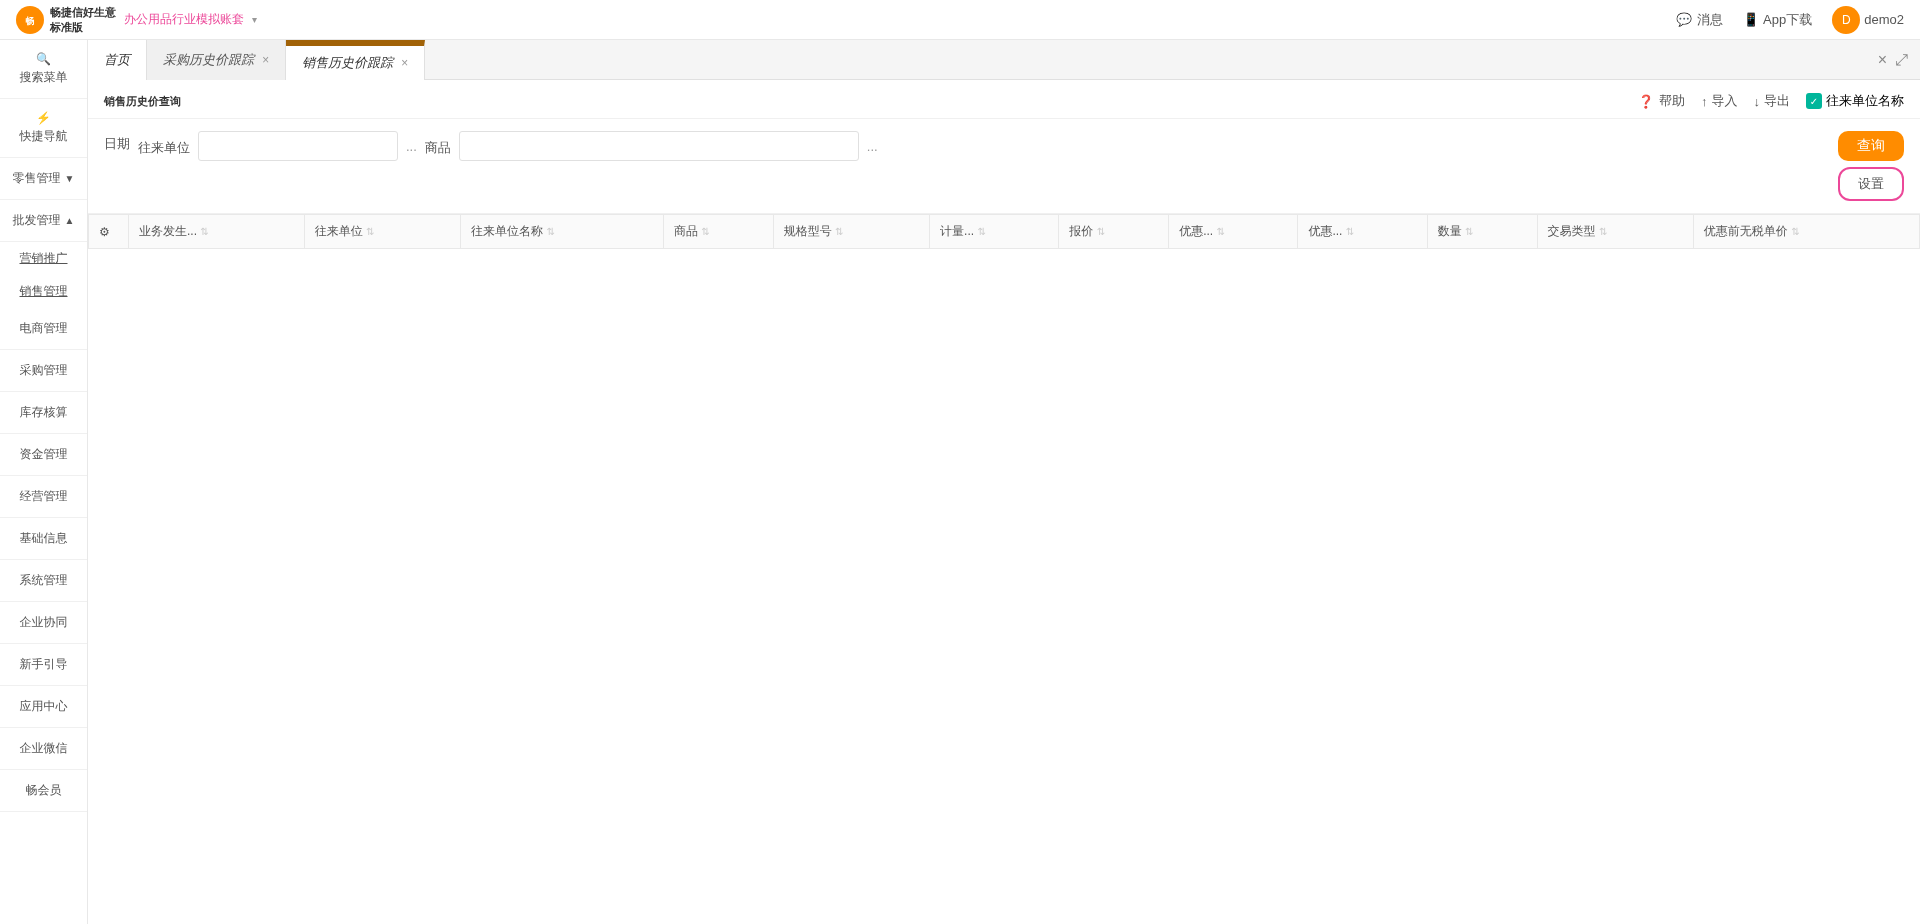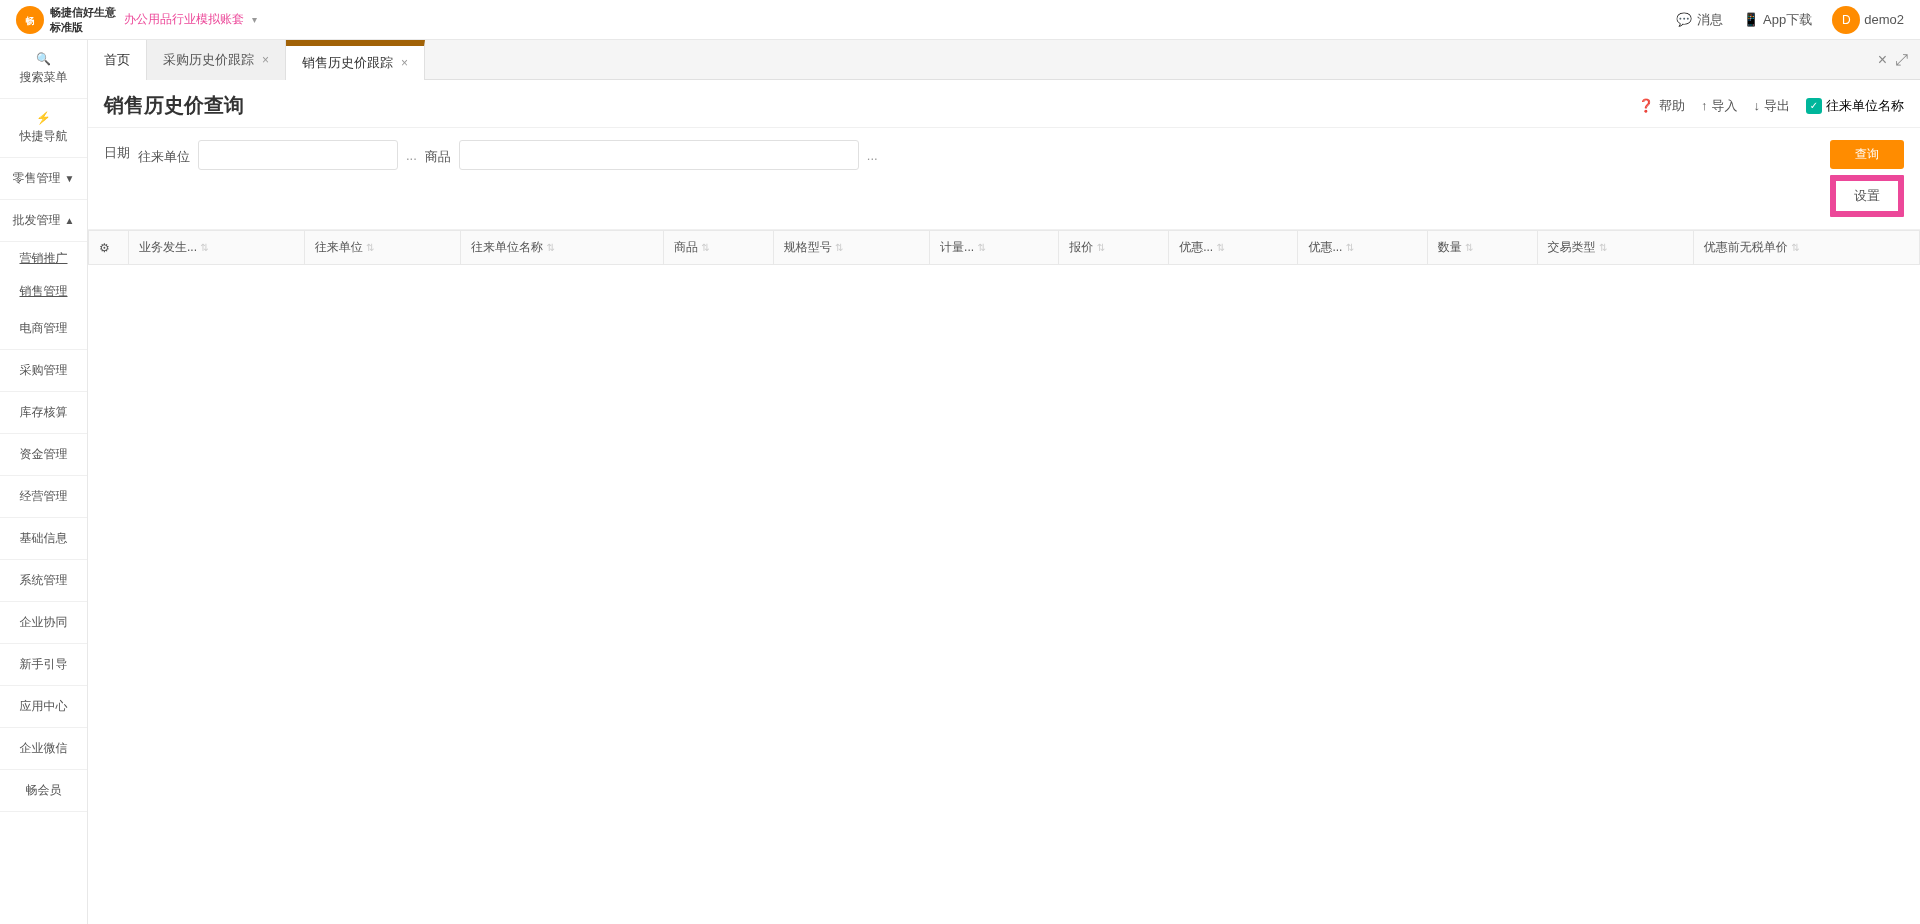--- a/index.html
+++ b/index.html
@@ -148,20 +148,21 @@
       height: 40px;
       padding: 0 16px;
       display: flex;
       align-items: center;
       gap: 6px;
       cursor: pointer;
       font-size: 13px;
       color: #555;
       border-right: 1px solid #e0e0e0;
       background: #f0f0f0;
+      font-style: italic;
     }
     .tab.home-tab {
       background: #fff;
       color: #333;
     }
     .tab.active {
       background: #fff;
       color: #333;
       border-top: 6px solid #a16207;
     }
@@ -190,21 +191,21 @@
 
     
     .page-header {
       padding: 12px 16px 8px;
       border-bottom: 1px solid #f0f0f0;
       display: flex;
       align-items: center;
       justify-content: space-between;
     }
     .page-title {
-      font-size: 20px;
+      font-size: 11px;
       font-weight: 600;
       color: #333;
     }
     .page-actions {
       display: flex;
       align-items: center;
       gap: 16px;
     }
     .page-action-item {
       display: flex;
@@ -300,30 +301,30 @@
     }
     .filter-ellipsis {
       color: #999;
       cursor: pointer;
     }
     .btn-query {
       padding: 6px 18px;
       background: #ff8c00;
       color: white;
       border: none;
-      border-radius: 3px;
-      cursor: pointer;
-      font-size: 12px;
+      border-radius: 10px;
+      cursor: pointer;
+      font-size: 14px;
     }
     .btn-settings {
       padding: 6px 18px;
       background: #fff;
       color: #555;
-      border: 6px solid #ec4899;
-      border-radius: 1px;
+      border: 2px solid #ec4899;
+      border-radius: 12px;
       cursor: pointer;
       font-size: 13px;
     }
     .filter-right-buttons {
       display: flex;
       flex-direction: column;
       gap: 6px;
       margin-left: auto;
     }
 

